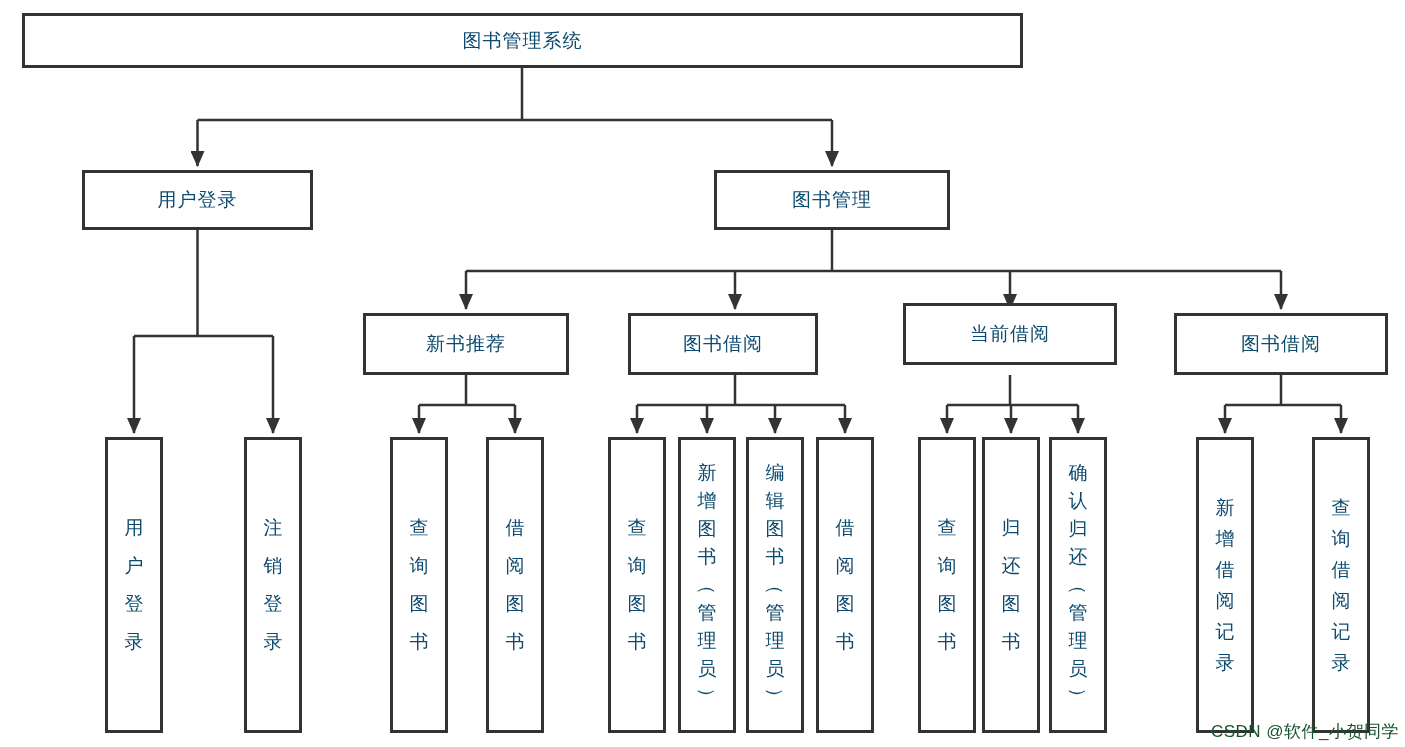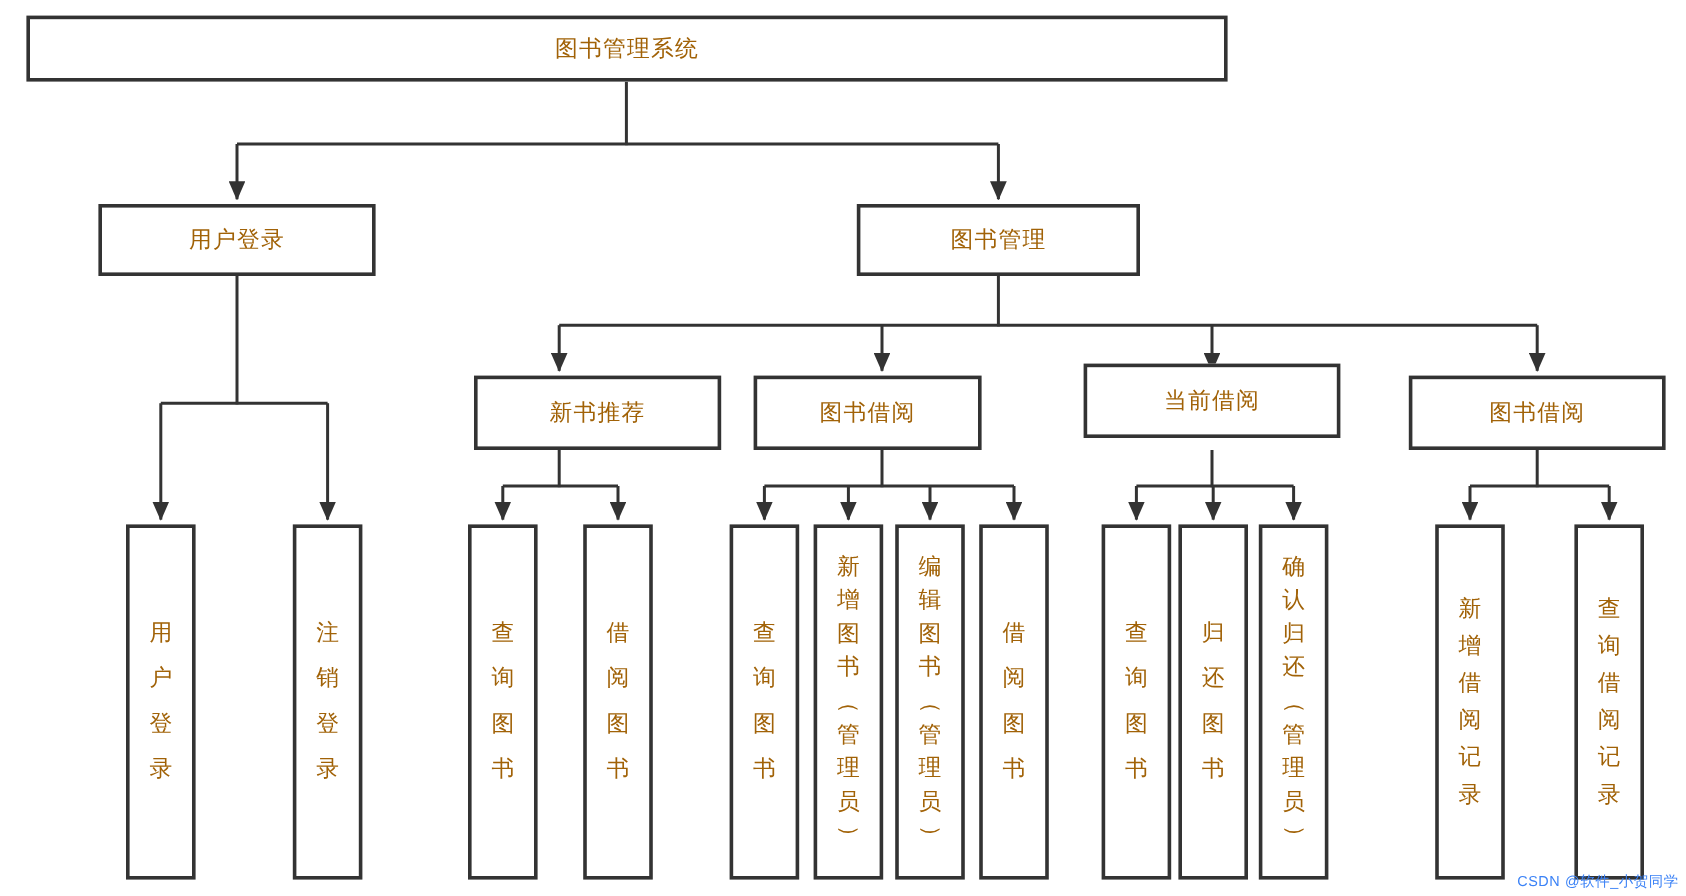--- a/index.html
+++ b/index.html
@@ -12,21 +12,21 @@
   }
   #wires { position:absolute; left:0; top:0; z-index:1; }
   .box {
     position:absolute;
     background:#ffffff;
     border:3px solid #333333;
     box-sizing:border-box;
     display:flex;
     align-items:center;
     justify-content:center;
-    color:#a16207;
+    color:#0c4a6e;
     font-size:19px;
     letter-spacing:1px;
     z-index:2;
   }
   .hlabel { white-space:nowrap; }
   .vlabel {
     display:flex;
     flex-direction:column;
     align-items:center;
     justify-content:center;
@@ -39,22 +39,22 @@
     text-align:center;
     font-size:19px;
   }
   .vlabel.g4 { gap:18px; }
   .vlabel.g6 { gap:11px; }
   .vlabel.g9 { gap:8px; }
   .vlabel span.rot { transform:rotate(90deg); }
   #watermark {
     position:absolute;
     right:6px; bottom:4px;
-    color:#3b82f6;
-    font-size:12px;
+    color:#14532d;
+    font-size:17px;
     letter-spacing:0.5px;
     z-index:5;
     white-space:nowrap;
   }
 </style>
 </head>
 <body>
 
 <div id="canvas">
 
@@ -112,21 +112,21 @@
     <span class="hlabel">图书管理系统</span>
   </div>
 
   <div class="box" style="left:82px; top:170px; width:231px; height:60px;">
     <span class="hlabel">用户登录</span>
   </div>
   <div class="box" style="left:714px; top:170px; width:236px; height:60px;">
     <span class="hlabel">图书管理</span>
   </div>
 
-  <div class="box" style="left:363px; top:313px; width:206px; height:62px;margin-left:32px;">
+  <div class="box" style="left:363px; top:313px; width:206px; height:62px;">
     <span class="hlabel">新书推荐</span>
   </div>
   <div class="box" style="left:628px; top:313px; width:190px; height:62px;">
     <span class="hlabel">图书借阅</span>
   </div>
   <div class="box" style="left:903px; top:303px; width:214px; height:62px;">
     <span class="hlabel">当前借阅</span>
   </div>
   <div class="box" style="left:1174px; top:313px; width:214px; height:62px;">
     <span class="hlabel">图书借阅</span>

